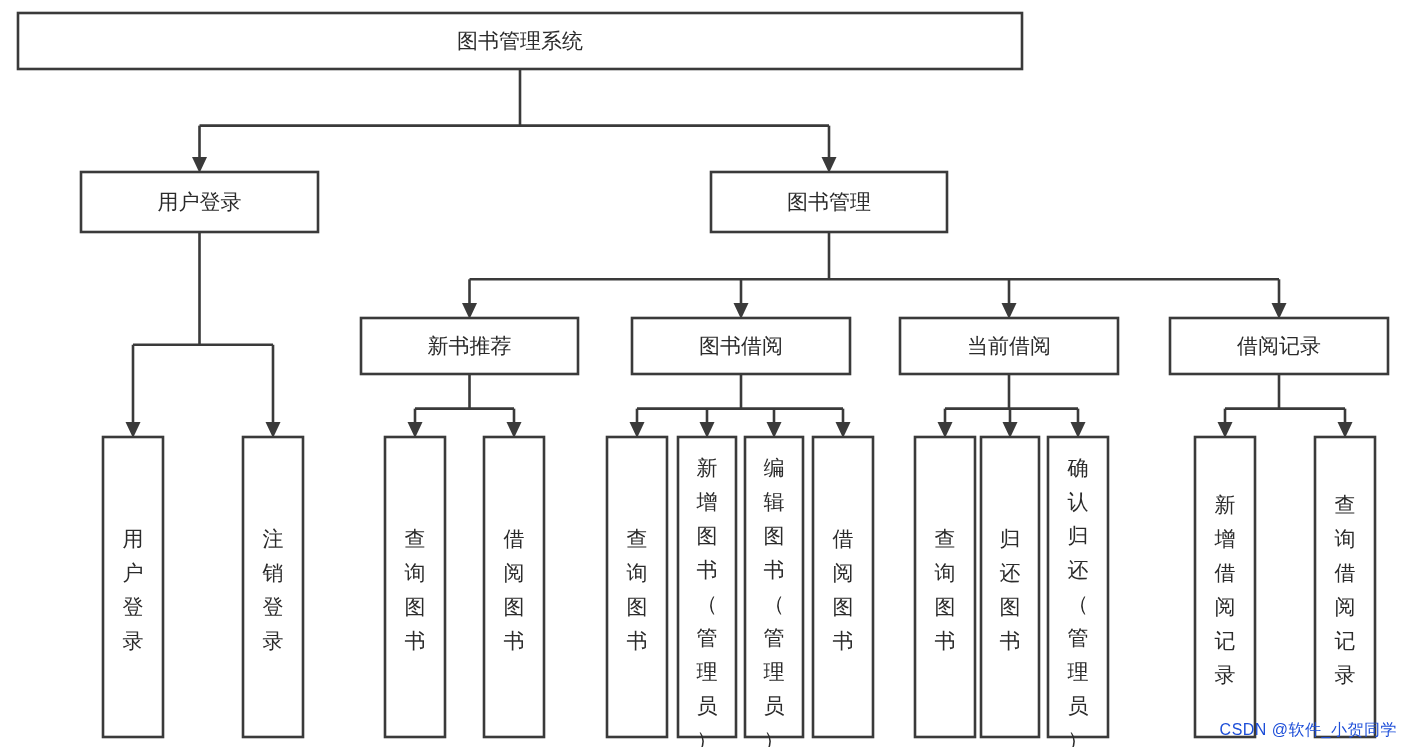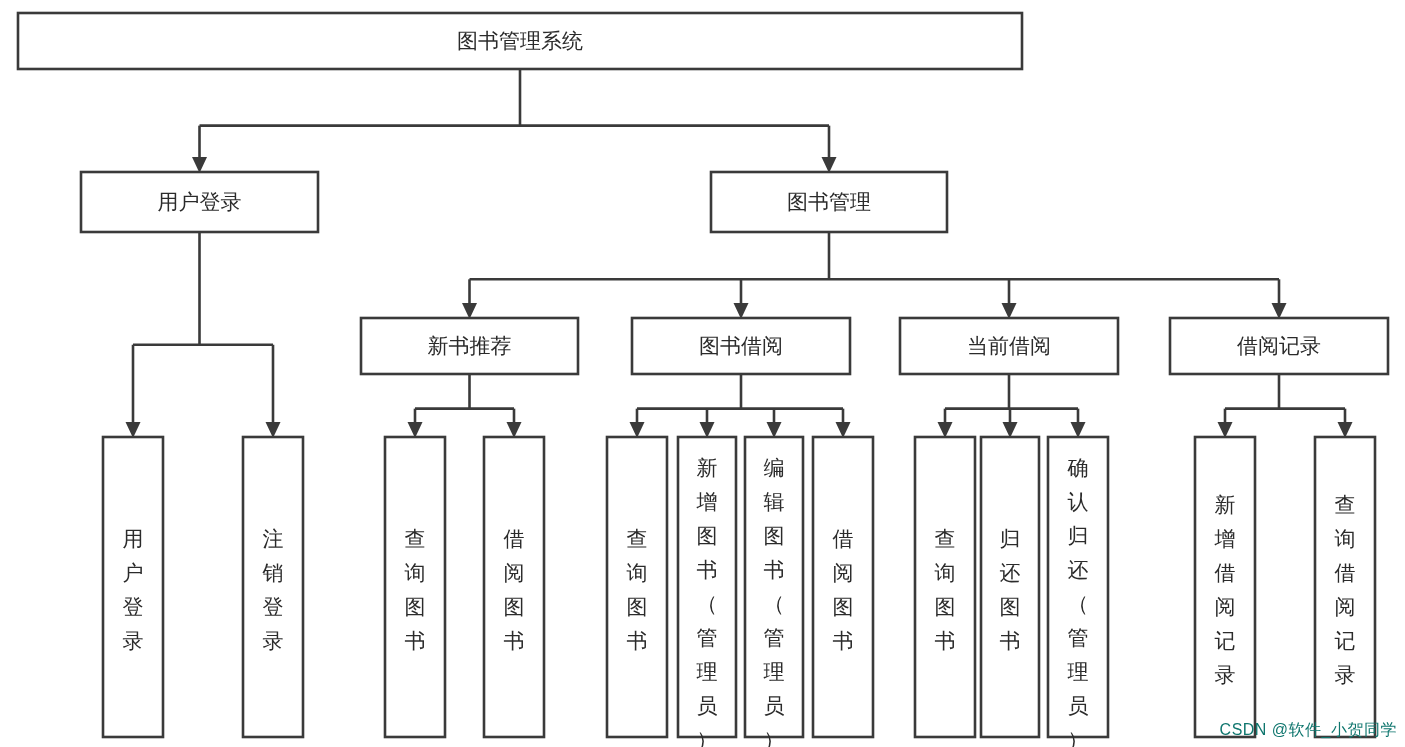--- a/index.html
+++ b/index.html
@@ -54,21 +54,21 @@
     font-size: 21px;
     fill: #2b2b2b;
     text-anchor: middle;
   }
   .watermark {
     position: absolute;
     right: 8px;
     bottom: 6px;
     font-family: "Liberation Sans", "DejaVu Sans", sans-serif;
     font-size: 16px;
-    color: #0f766e;
+    color: #1d4ed8;
     white-space: nowrap;
     letter-spacing: 0.5px;
     pointer-events: none;
   }
 </style>
 </head>
 <body>
 
 <div id="diagram-root">
   <svg id="tree-svg" viewBox="0 0 1405 747" xmlns="http://www.w3.org/2000/svg">

